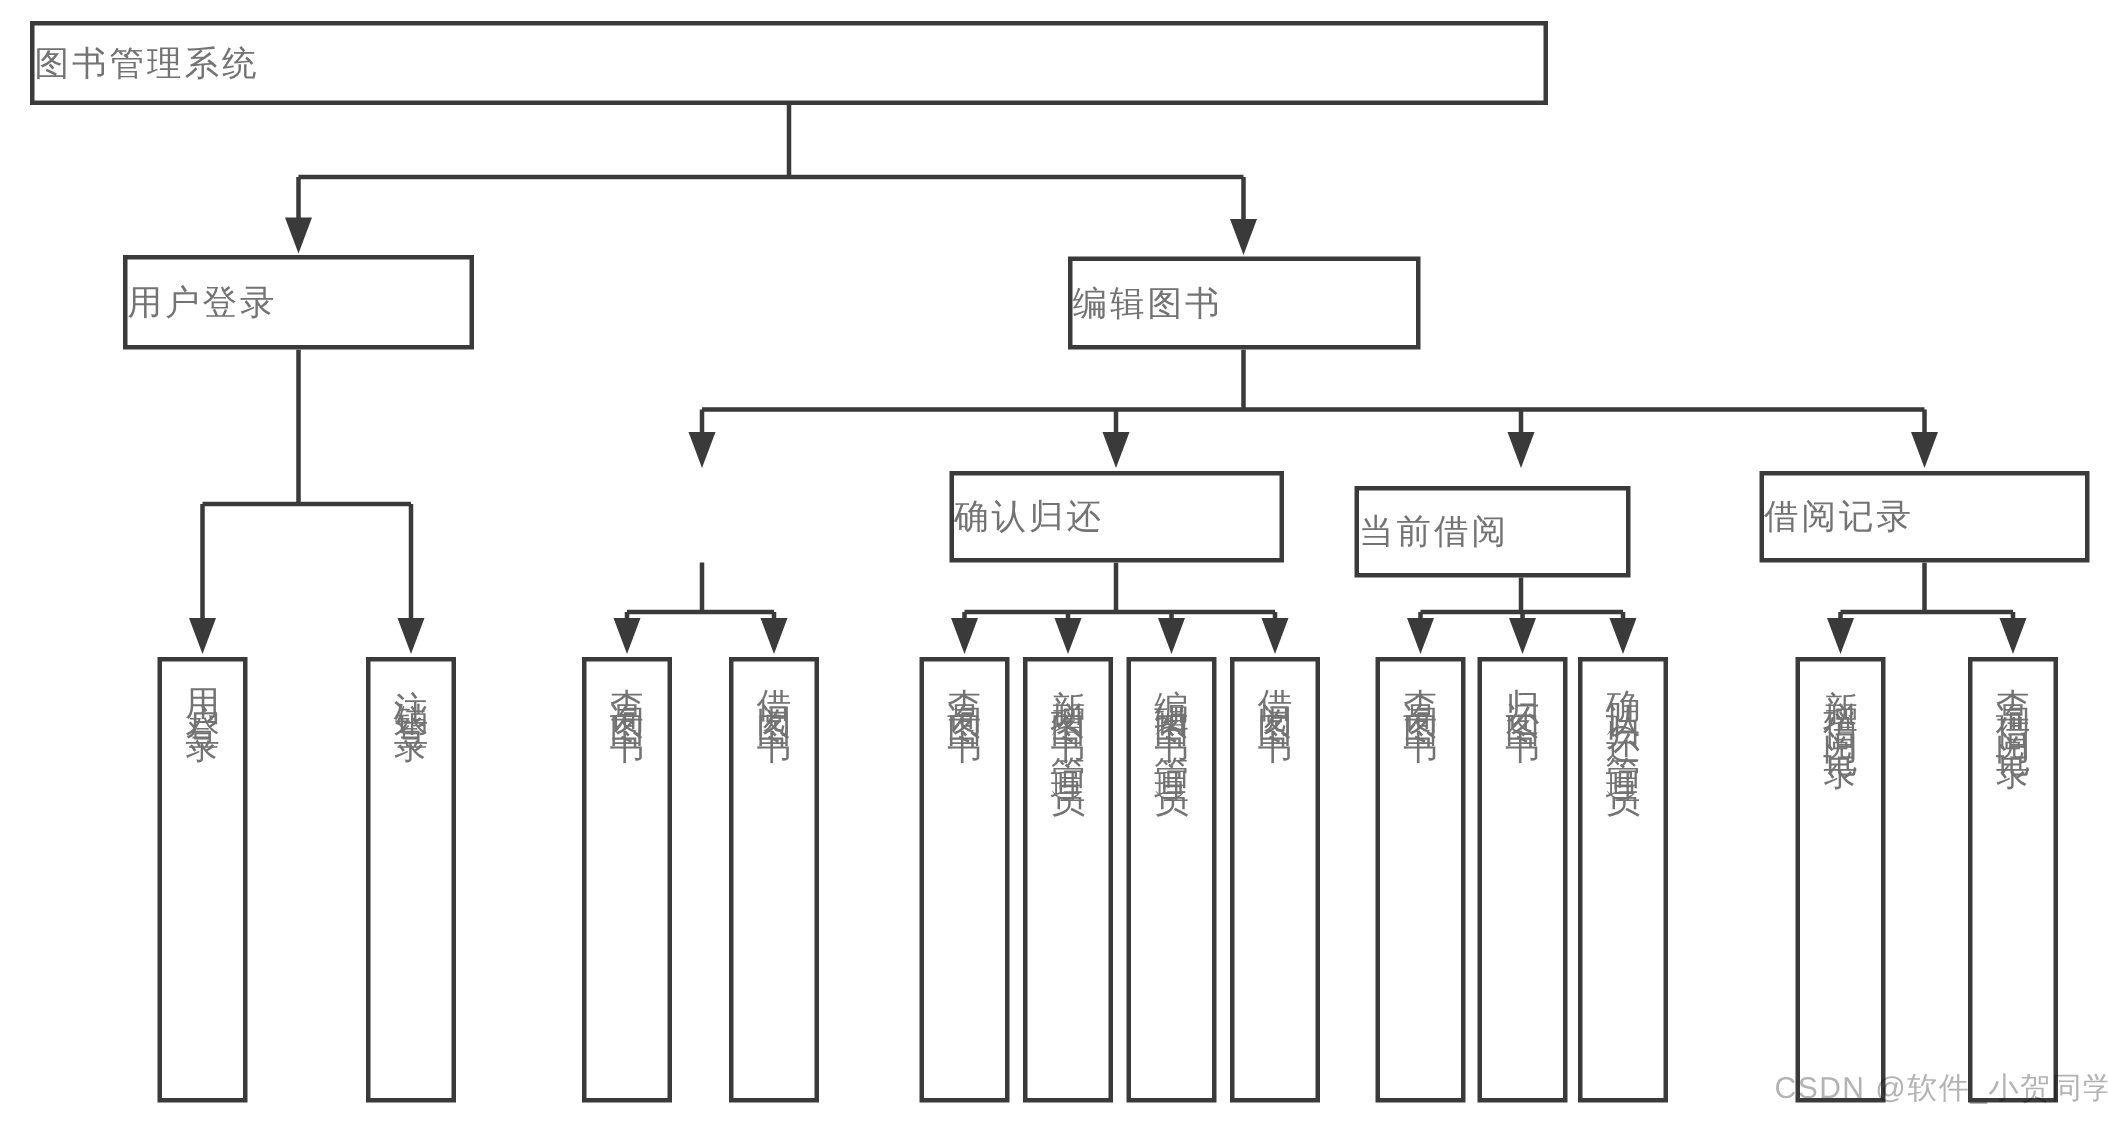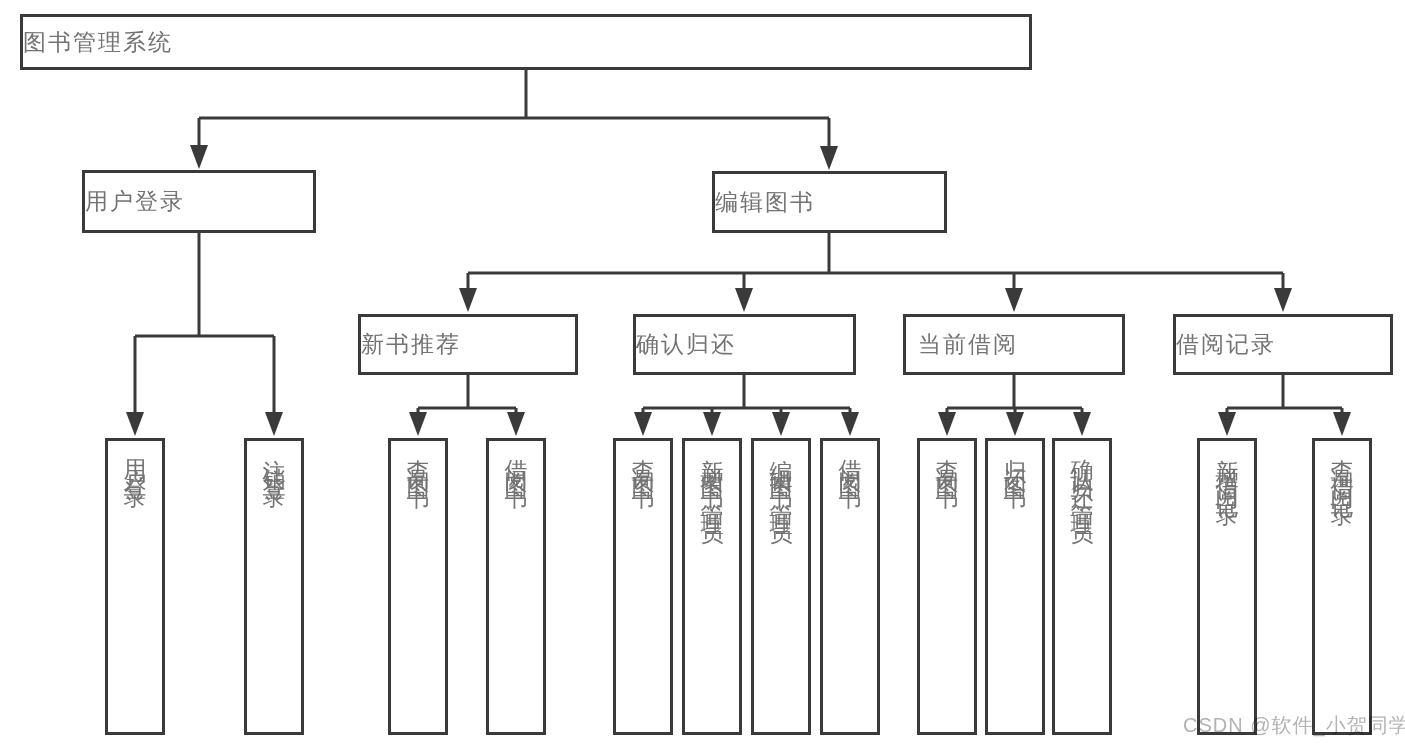--- a/index.html
+++ b/index.html
@@ -116,27 +116,24 @@
     <span class="lbl">图书管理系统</span>
   </div>
 
   <div class="box hbox" style="left:82px; top:170px; width:234px; height:63px;">
     <span class="lbl">用户登录</span>
   </div>
   <div class="box hbox" style="left:712px; top:171px; width:235px; height:62px;">
     <span class="lbl">编辑图书</span>
   </div>
 
-  <div class="box hbox" style="left:358px; top:314px; width:220px; height:61px;">
-    <span class="lbl">新书推荐</span>
-  </div>
   <div class="box hbox" style="left:633px; top:314px; width:223px; height:61px;">
     <span class="lbl">确认归还</span>
   </div>
-  <div class="box hbox" style="left:903px; top:314px; width:222px; height:61px;padding-left:12px;">
+  <div class="box hbox" style="left:903px; top:324px; width:184px; height:61px;">
     <span class="lbl">当前借阅</span>
   </div>
   <div class="box hbox" style="left:1173px; top:314px; width:220px; height:61px;">
     <span class="lbl">借阅记录</span>
   </div>
 
   <div class="box vbox" style="left:105px; top:438px; width:60px; height:297px;">
     <span class="lbl">用户登录</span>
   </div>
   <div class="box vbox" style="left:244px; top:438px; width:60px; height:297px;">

